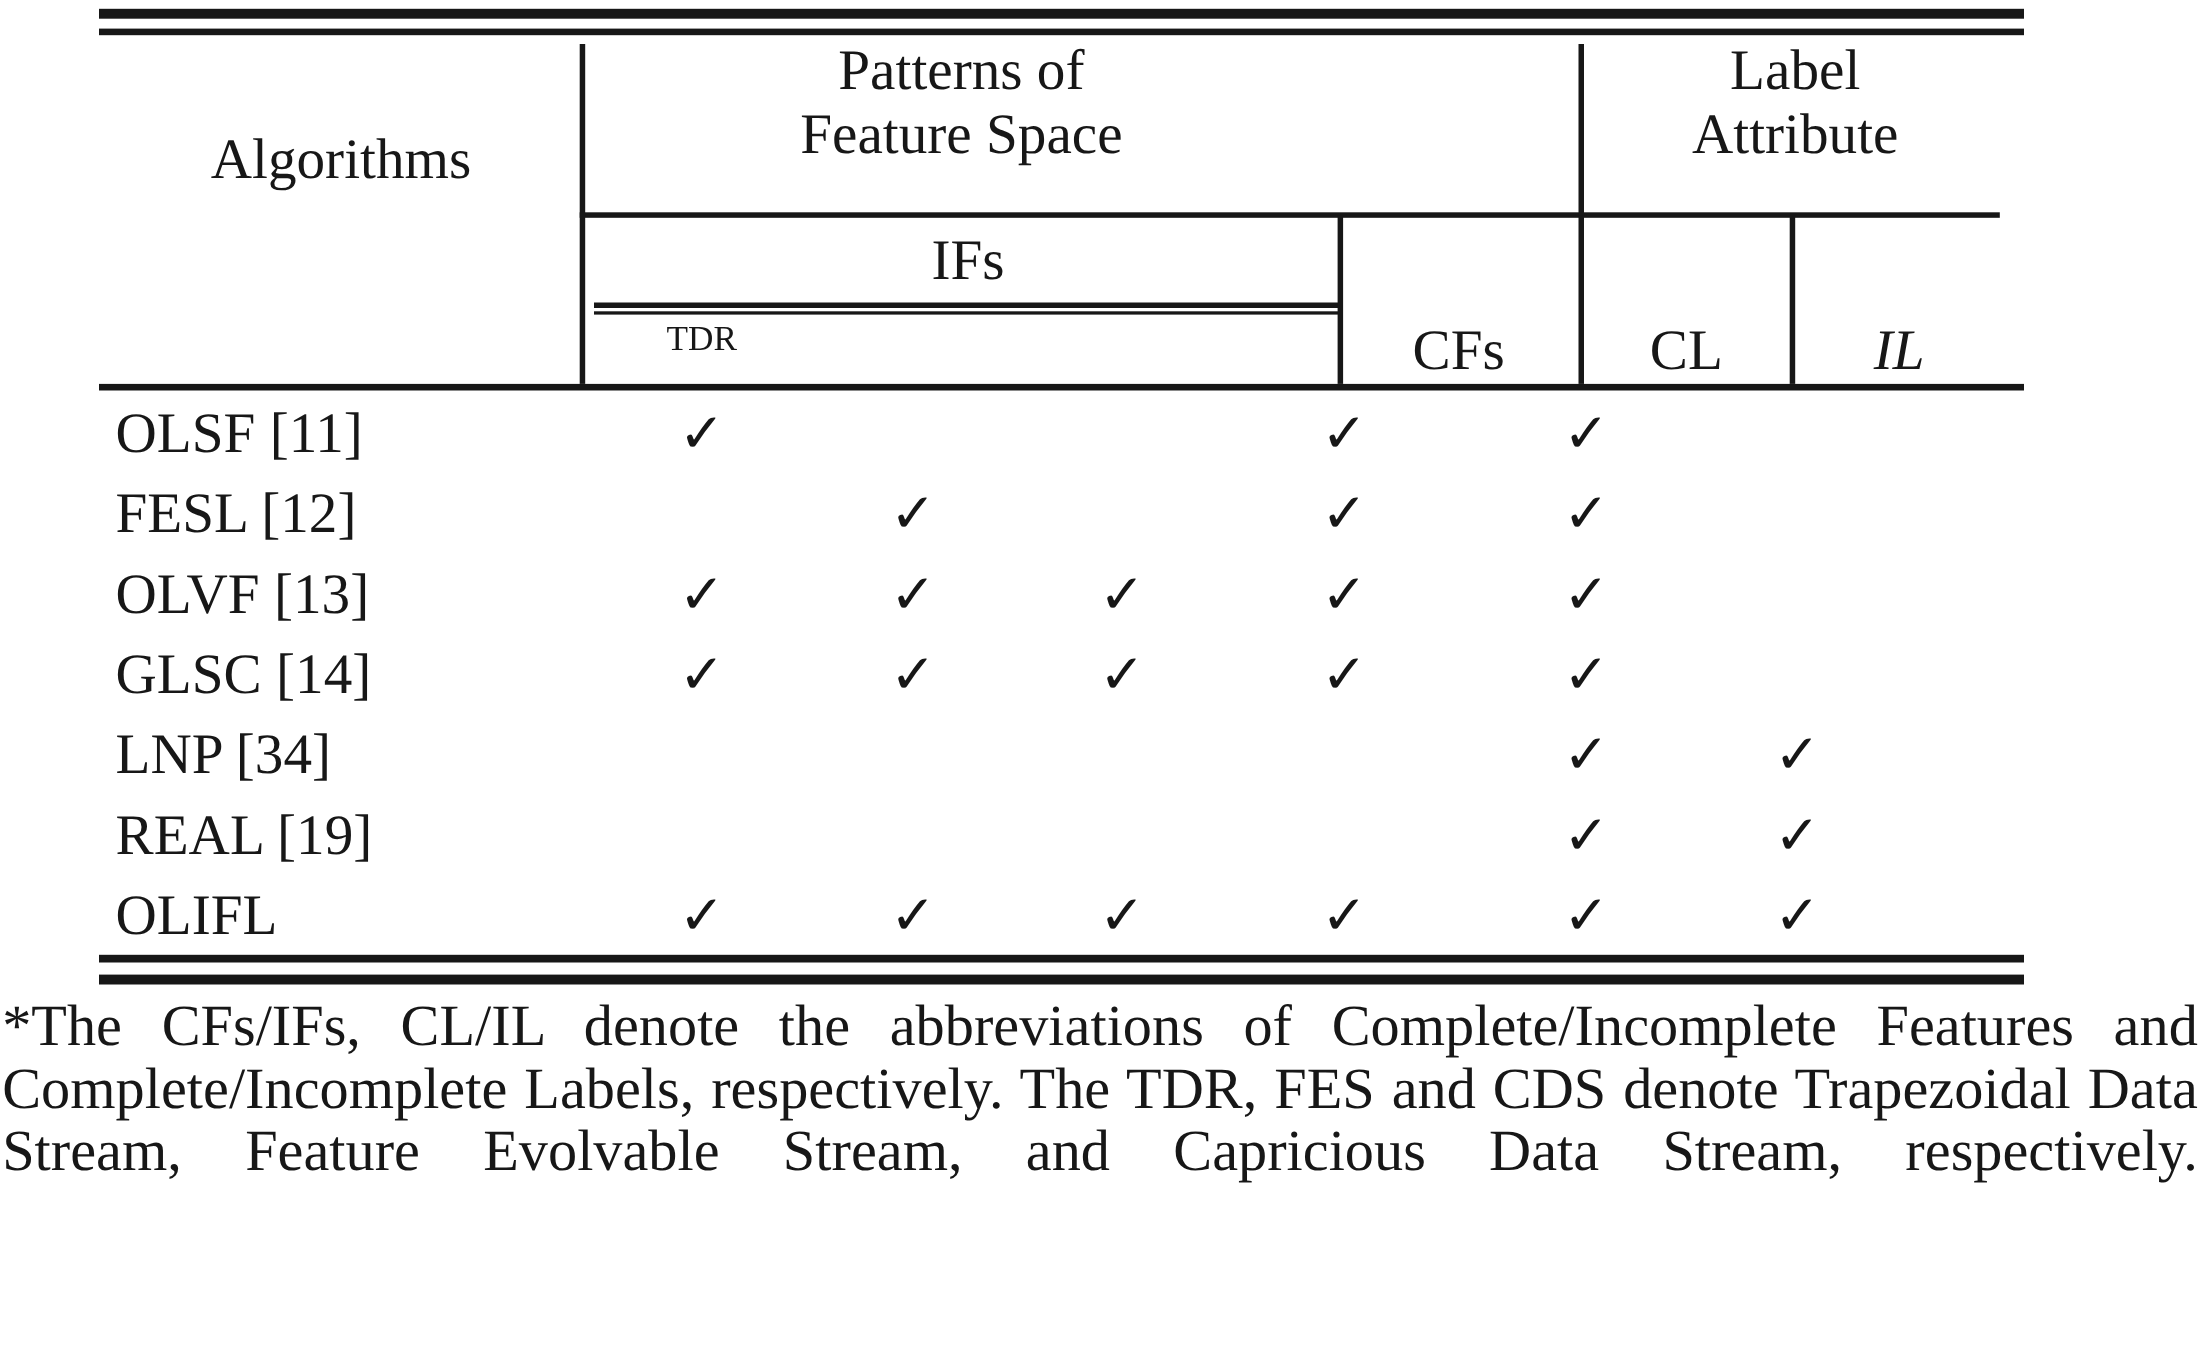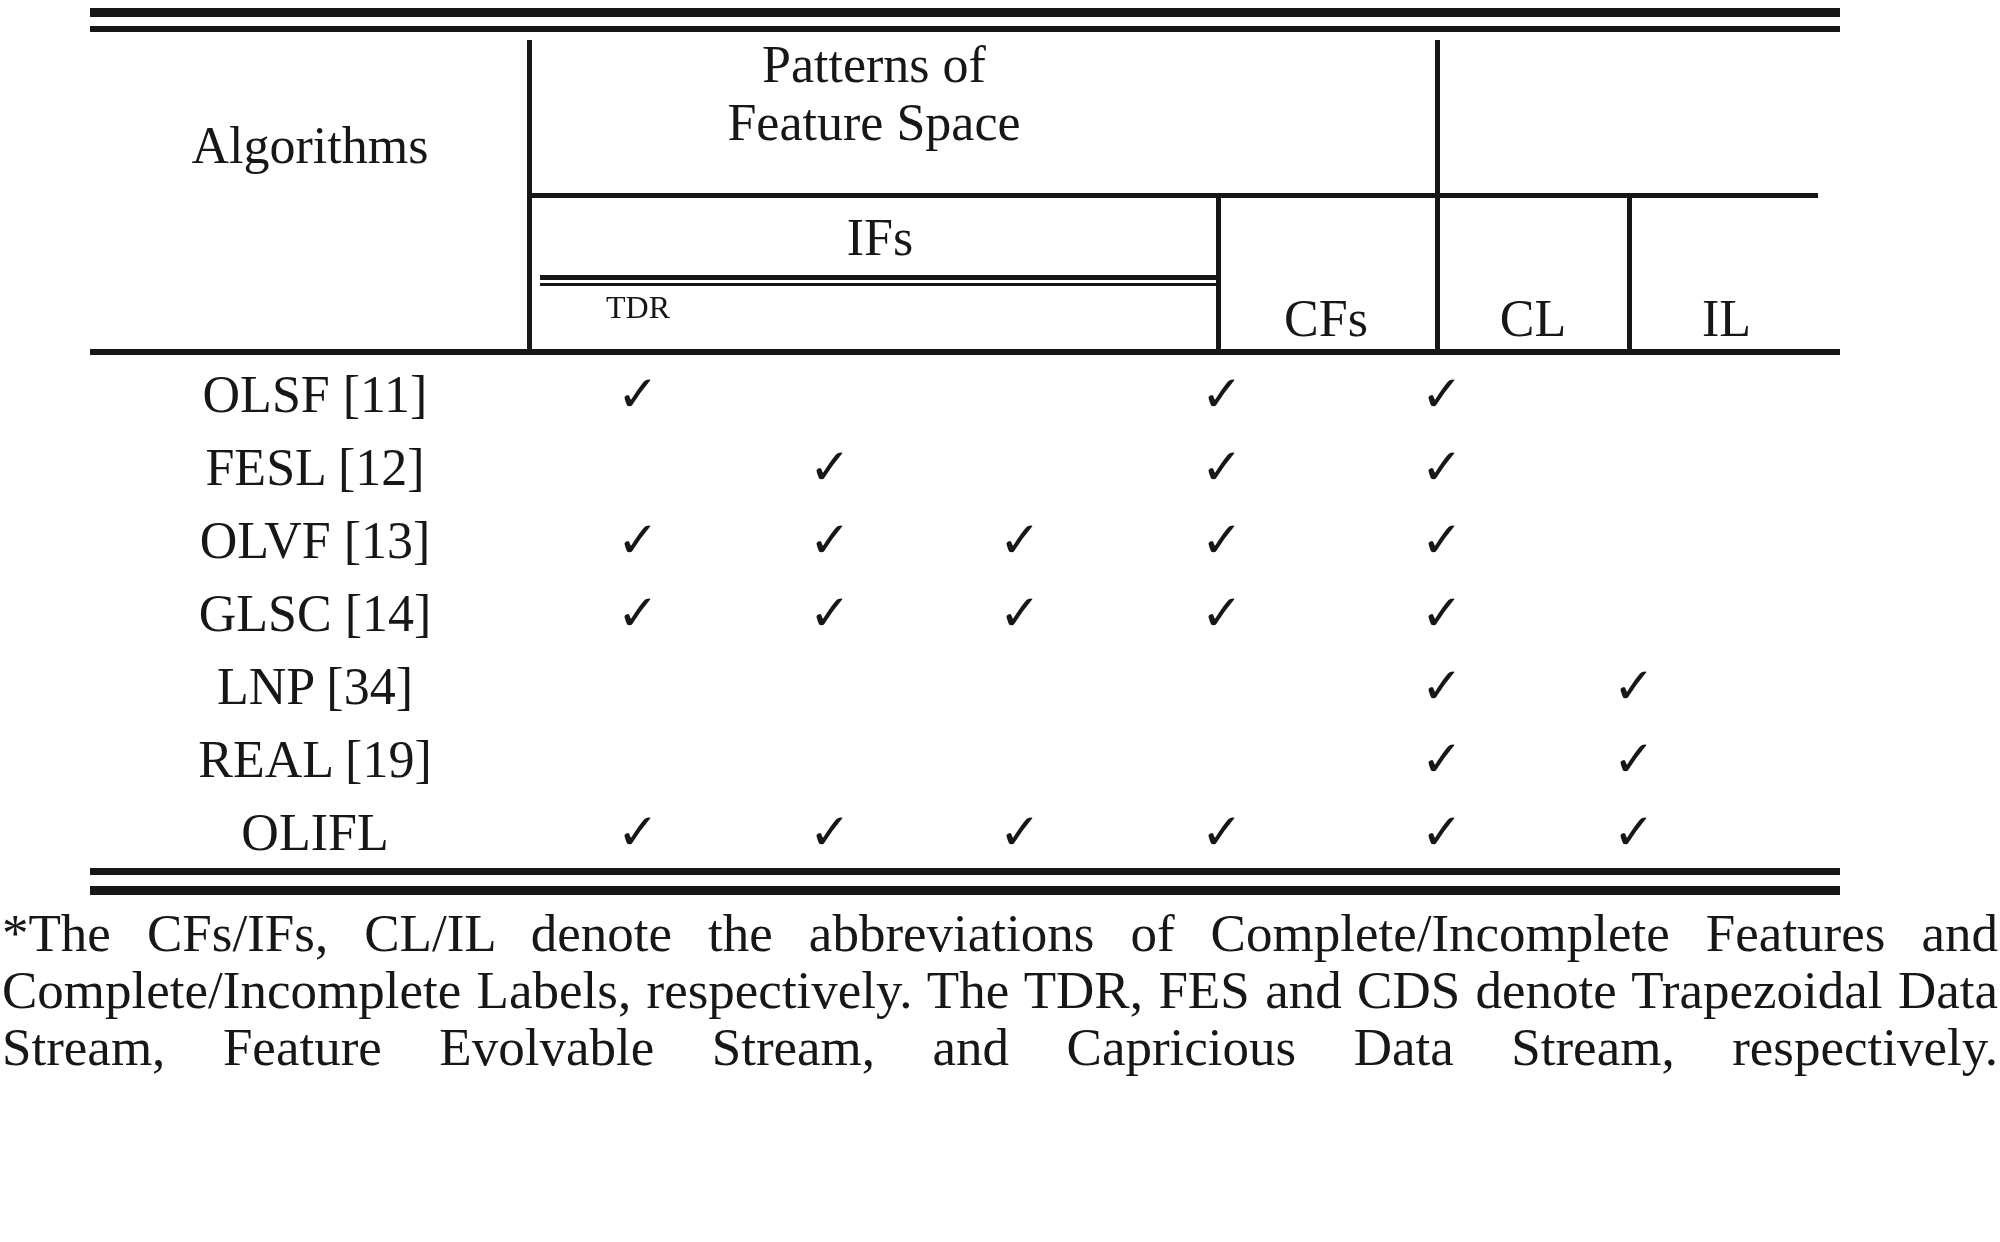--- a/index.html
+++ b/index.html
@@ -54,21 +54,21 @@
     line-height: 1.12;
     font-size: 52px;
     white-space: nowrap;
   }
   .h-algorithms { left: 100px;  width: 420px;  top: 117px; }
   .h-patterns   { left: 534px;  width: 680px;  top: 36px;  white-space: normal; }
   .h-label      { left: 1442px; width: 380px;  top: 36px;  white-space: normal; }
   .h-ifs        { left: 540px;  width: 680px;  top: 209px; }
   .h-cfs        { left: 1222px; width: 208px;  top: 290px; }
   .h-cl         { left: 1442px; width: 182px;  top: 290px; }
-  .h-il         { left: 1634px; width: 185px;  top: 290px; }
+  .h-il         { left: 1634px; width: 185px;  top: 290px; font-style: italic; }
   .h-tdr        { left: 548px;  width: 180px;  top: 290px; font-size: 32px; }
   .h-fes        { left: 740px;  width: 180px;  top: 290px; font-size: 50px; }
   .h-cds        { left: 930px;  width: 180px;  top: 290px; font-size: 50px; }
 
   
   .rows {
     position: absolute;
     left: 90px;
     top: 358px;
     width: 1750px;
@@ -78,21 +78,21 @@
     height: 73px;
   }
   .cell-name {
     position: absolute;
     left: 15px;
     width: 420px;
     top: 0;
     font-size: 52px;
     line-height: 73px;
     white-space: nowrap;
-    text-align: center;
+    text-align: left;
   }
   .cell-mark {
     position: absolute;
     top: 0;
     width: 180px;
     font-size: 50px;
     line-height: 73px;
     text-align: center;
     font-family: "DejaVu Sans", sans-serif;
   }
@@ -135,20 +135,21 @@
   <div class="vrule v-algo"></div>
   <div class="vrule v-ifs-r"></div>
   <div class="vrule v-label"></div>
   <div class="vrule v-cfs-r"></div>
   <div class="vrule v-cl-r"></div>
 
   <div class="htext h-algorithms">Algorithms</div>
 
   <div class="htext h-patterns">Patterns of<br>Feature Space</div>
 
+  <div class="htext h-label">Label<br>Attribute</div>
 
   <div class="htext h-ifs">IFs</div>
   <div class="htext h-cfs">CFs</div>
   <div class="htext h-cl">CL</div>
   <div class="htext h-il">IL</div>
 
   <div class="htext h-tdr">TDR</div>
 
   <div class="rows" id="rows-host">
       <div class="row">

